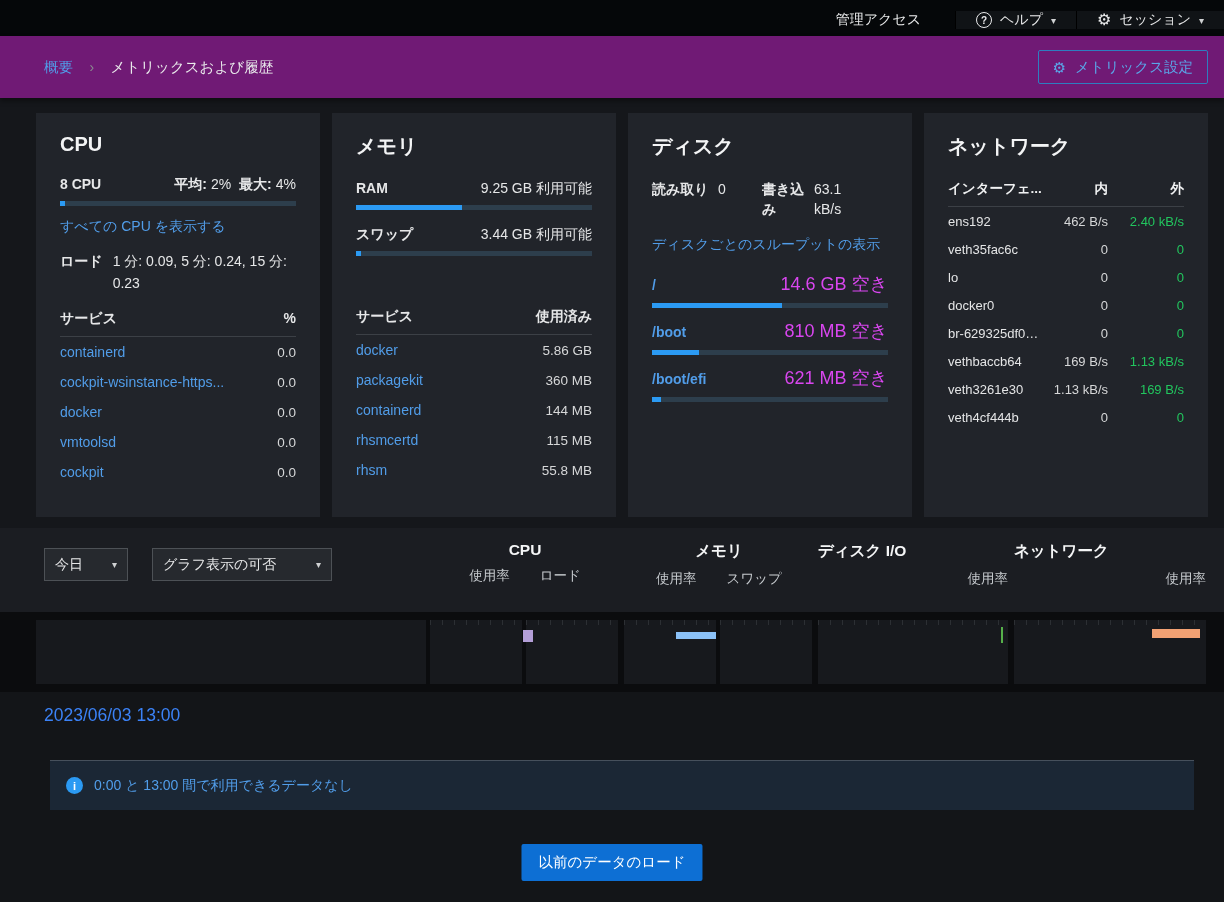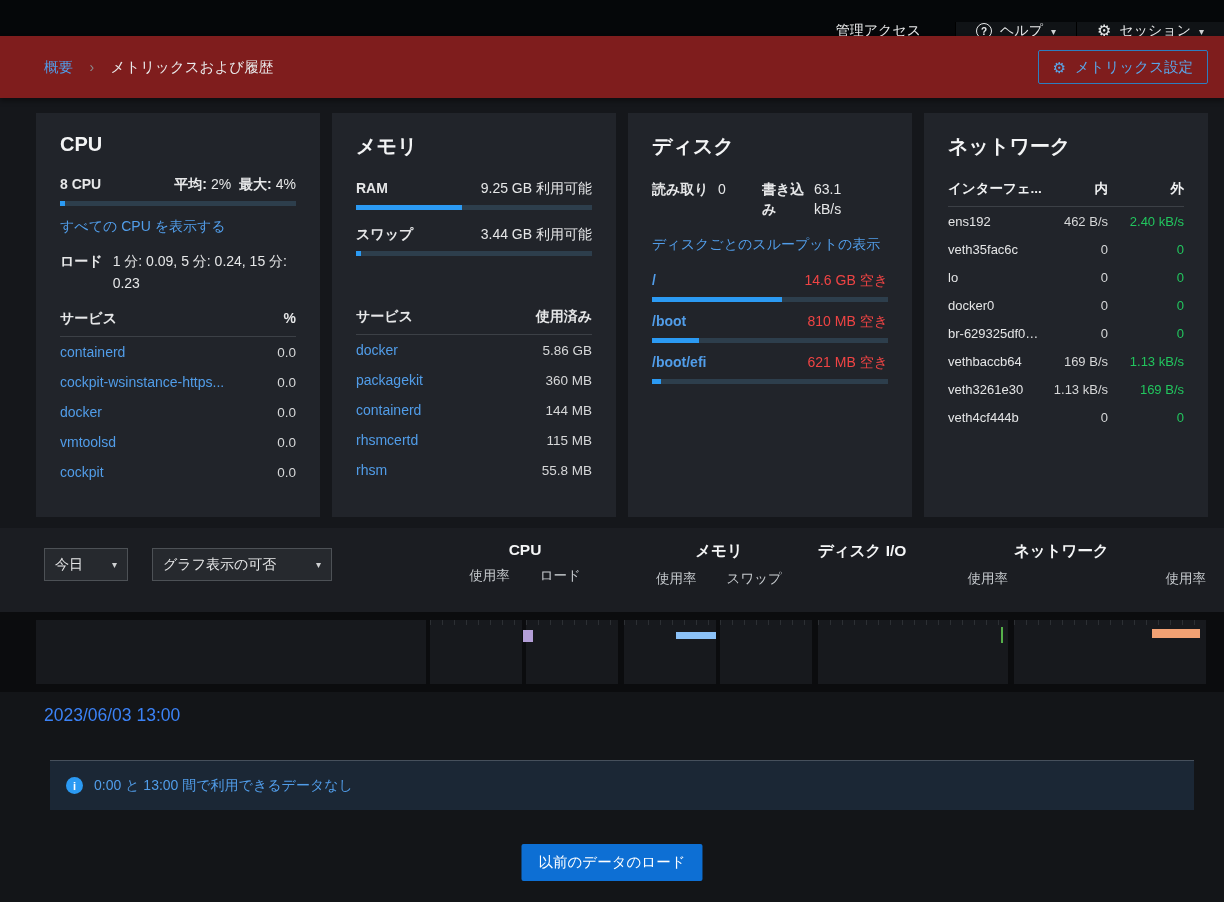--- a/index.html
+++ b/index.html
@@ -2,32 +2,32 @@
 <html><head>
 <meta charset="utf-8">
 <style>
   * { margin:0; padding:0; box-sizing:border-box; }
   html,body { background:#0f1114; }
   body { font-family:"Liberation Sans", sans-serif; }
   .page { position:relative; width:1224px; height:902px; overflow:hidden; background:#15171b; }
 
   
   .masthead { position:absolute; top:0; left:0; width:100%; height:40px; background:#050709;
-              display:flex; justify-content:flex-end; align-items:flex-end; }
+              display:flex; justify-content:flex-end; align-items:center; }
   .mast-item { display:flex; align-items:center; gap:8px; color:#e8e9ea; font-size:14px;
                padding:0 20px; cursor:pointer; }
   .mast-plain { margin-right:14px; }
   .mast-section { background:#101316; border-left:1px solid #000; }
   .qmark-icon { width:16px; height:16px; border:1.5px solid #e8e9ea; border-radius:50%;
                 display:flex; align-items:center; justify-content:center; font-size:10px; font-weight:bold; }
   .gear-glyph { font-size:16px; line-height:1; }
   .caret { font-size:10px; color:#cfd1d3; }
 
   
-  .breadcrumb-bar { position:absolute; top:36px; left:0; width:100%; height:62px; background:#7f1d1d;
+  .breadcrumb-bar { position:absolute; top:36px; left:0; width:100%; height:62px; background:#701a75;
                     display:flex; align-items:center; padding:0 16px 0 44px;
                     box-shadow:0 3px 5px rgba(0,0,0,.4); z-index:2; }
   .crumb-link { color:#519de9; font-size:14.5px; text-decoration:none; cursor:pointer; }
   .crumb-sep { color:#8a8d90; margin:0 12px; font-size:14px; }
   .crumb-current { color:#eaebec; font-size:14.5px; }
   .settings-btn { margin-left:auto; display:flex; align-items:center; gap:9px;
                   border:1px solid #2e7dc0; color:#5aa6e8; background:transparent;
                   height:34px; padding:0 14px; font-size:14.5px; cursor:pointer; border-radius:2px;
                   font-family:inherit; }
   .gear-blue { font-size:15px; line-height:1; color:#5aa6e8; }
@@ -52,21 +52,21 @@
   .tbl-row { display:flex; justify-content:space-between; align-items:center; padding:7px 0; font-size:13.5px; }
   .tbl-row .val { color:#d6d7d8; }
   .mem-gap { margin-top:52px !important; }
   .mem-block { margin-bottom:16px; }
 
   
   .rw-grid { display:grid; grid-template-columns:66px 44px 52px 52px; column-gap:0;
              font-size:14px; line-height:1.4; margin-bottom:16px; }
   .mounts { margin-top:18px; }
   .mount { margin-bottom:11px; }
-  .mount .free-val { font-size:14px; color:#ef4444; }
+  .mount .free-val { font-size:18px; color:#d946ef; }
   .mount .link { font-weight:bold; }
 
   
   .net-head { display:flex; font-size:13.5px; font-weight:bold; padding-bottom:8px;
               border-bottom:1px solid #3c4046; margin-top:2px; }
   .net-row { display:flex; font-size:13px; padding:6.5px 0; }
   .net-name { flex:1; white-space:nowrap; overflow:hidden; text-overflow:ellipsis; color:#e4e5e6; }
   .net-in { width:64px; text-align:right; color:#d6d7d8; }
   .net-out { width:76px; text-align:right; color:#22c55e; }
   .net-head .net-name, .net-head .net-in, .net-head .net-out { color:#f0f1f2; }

